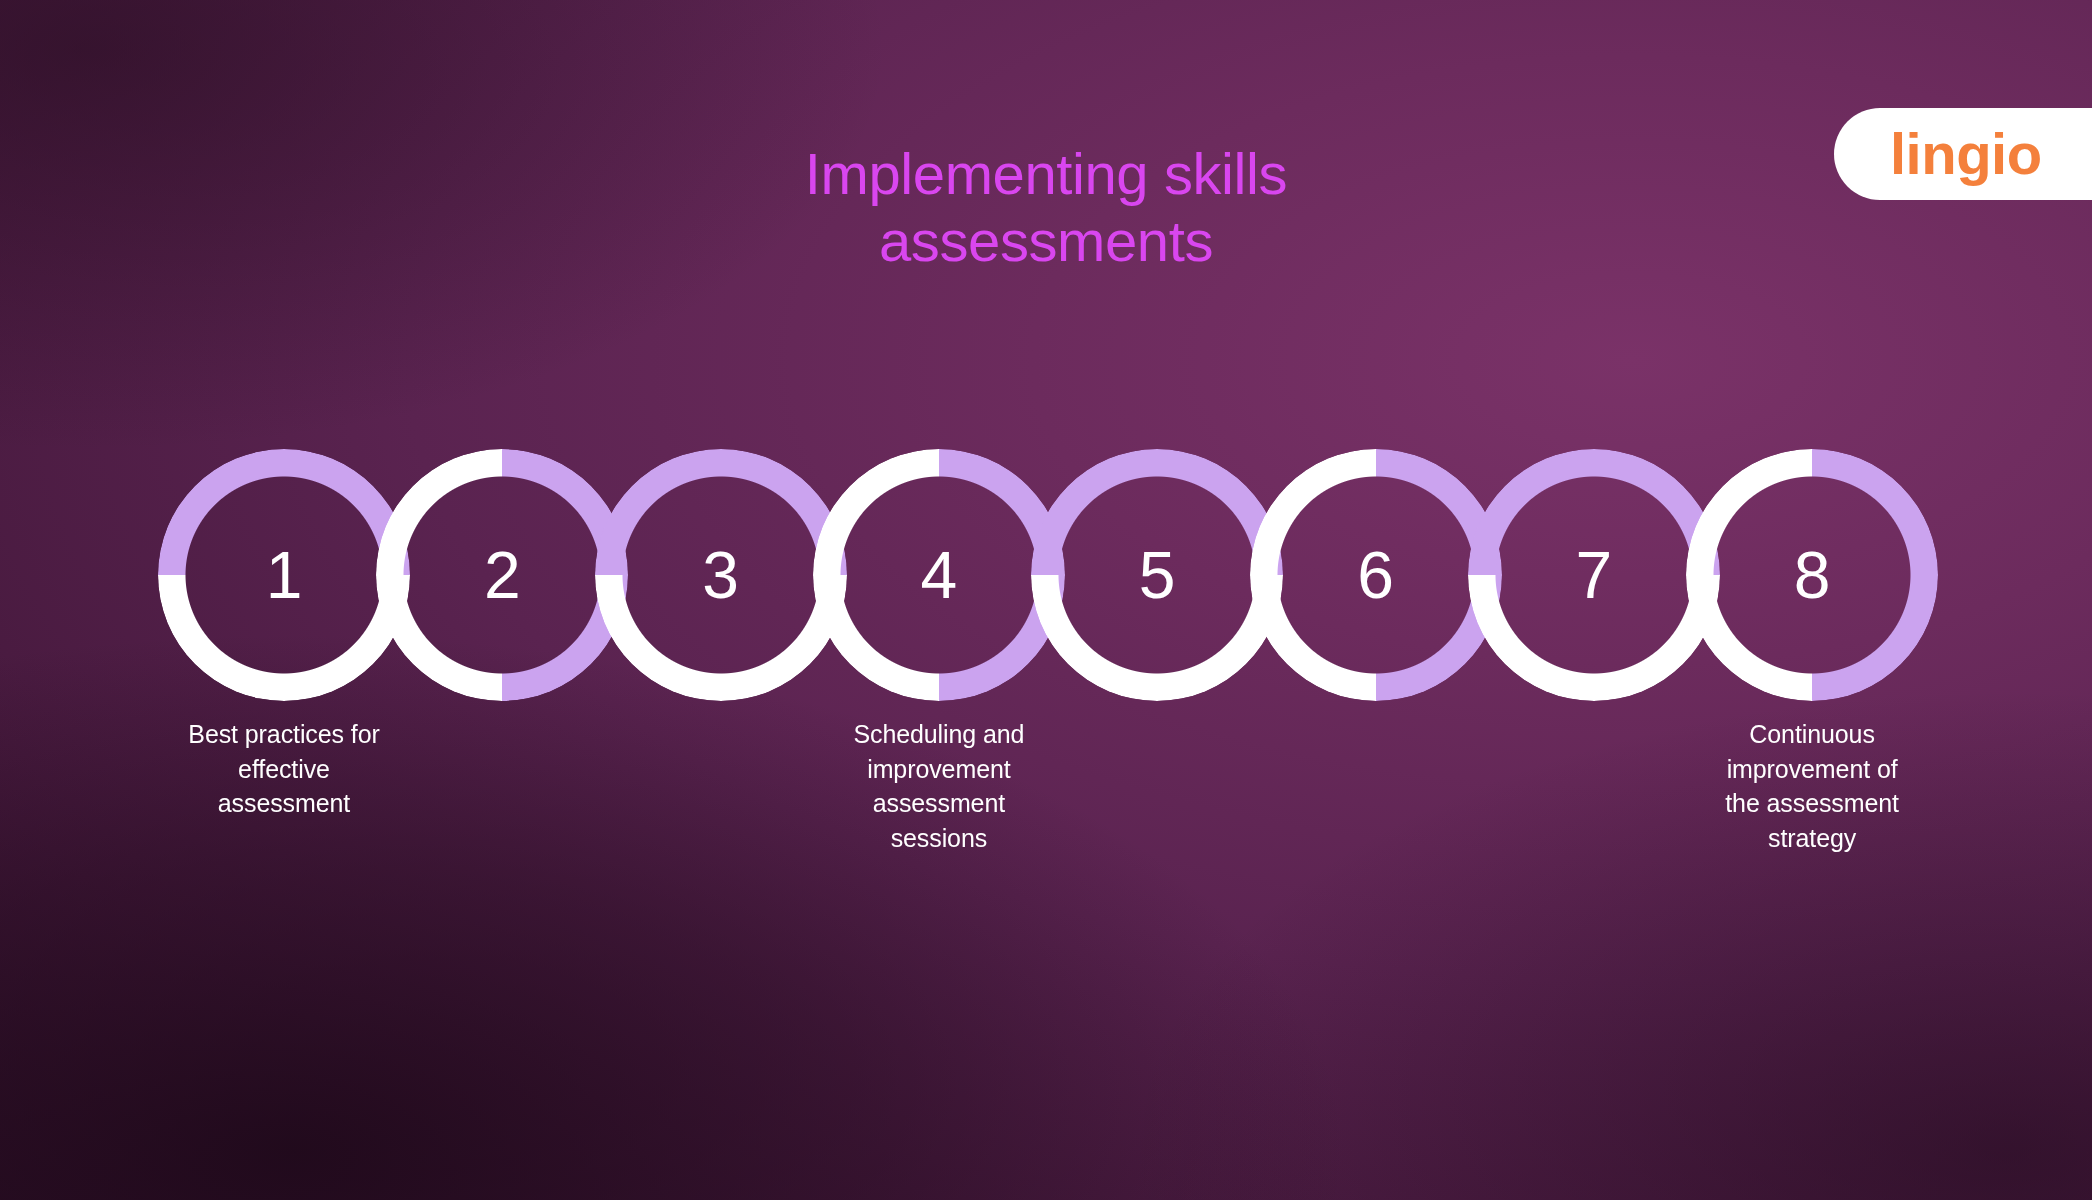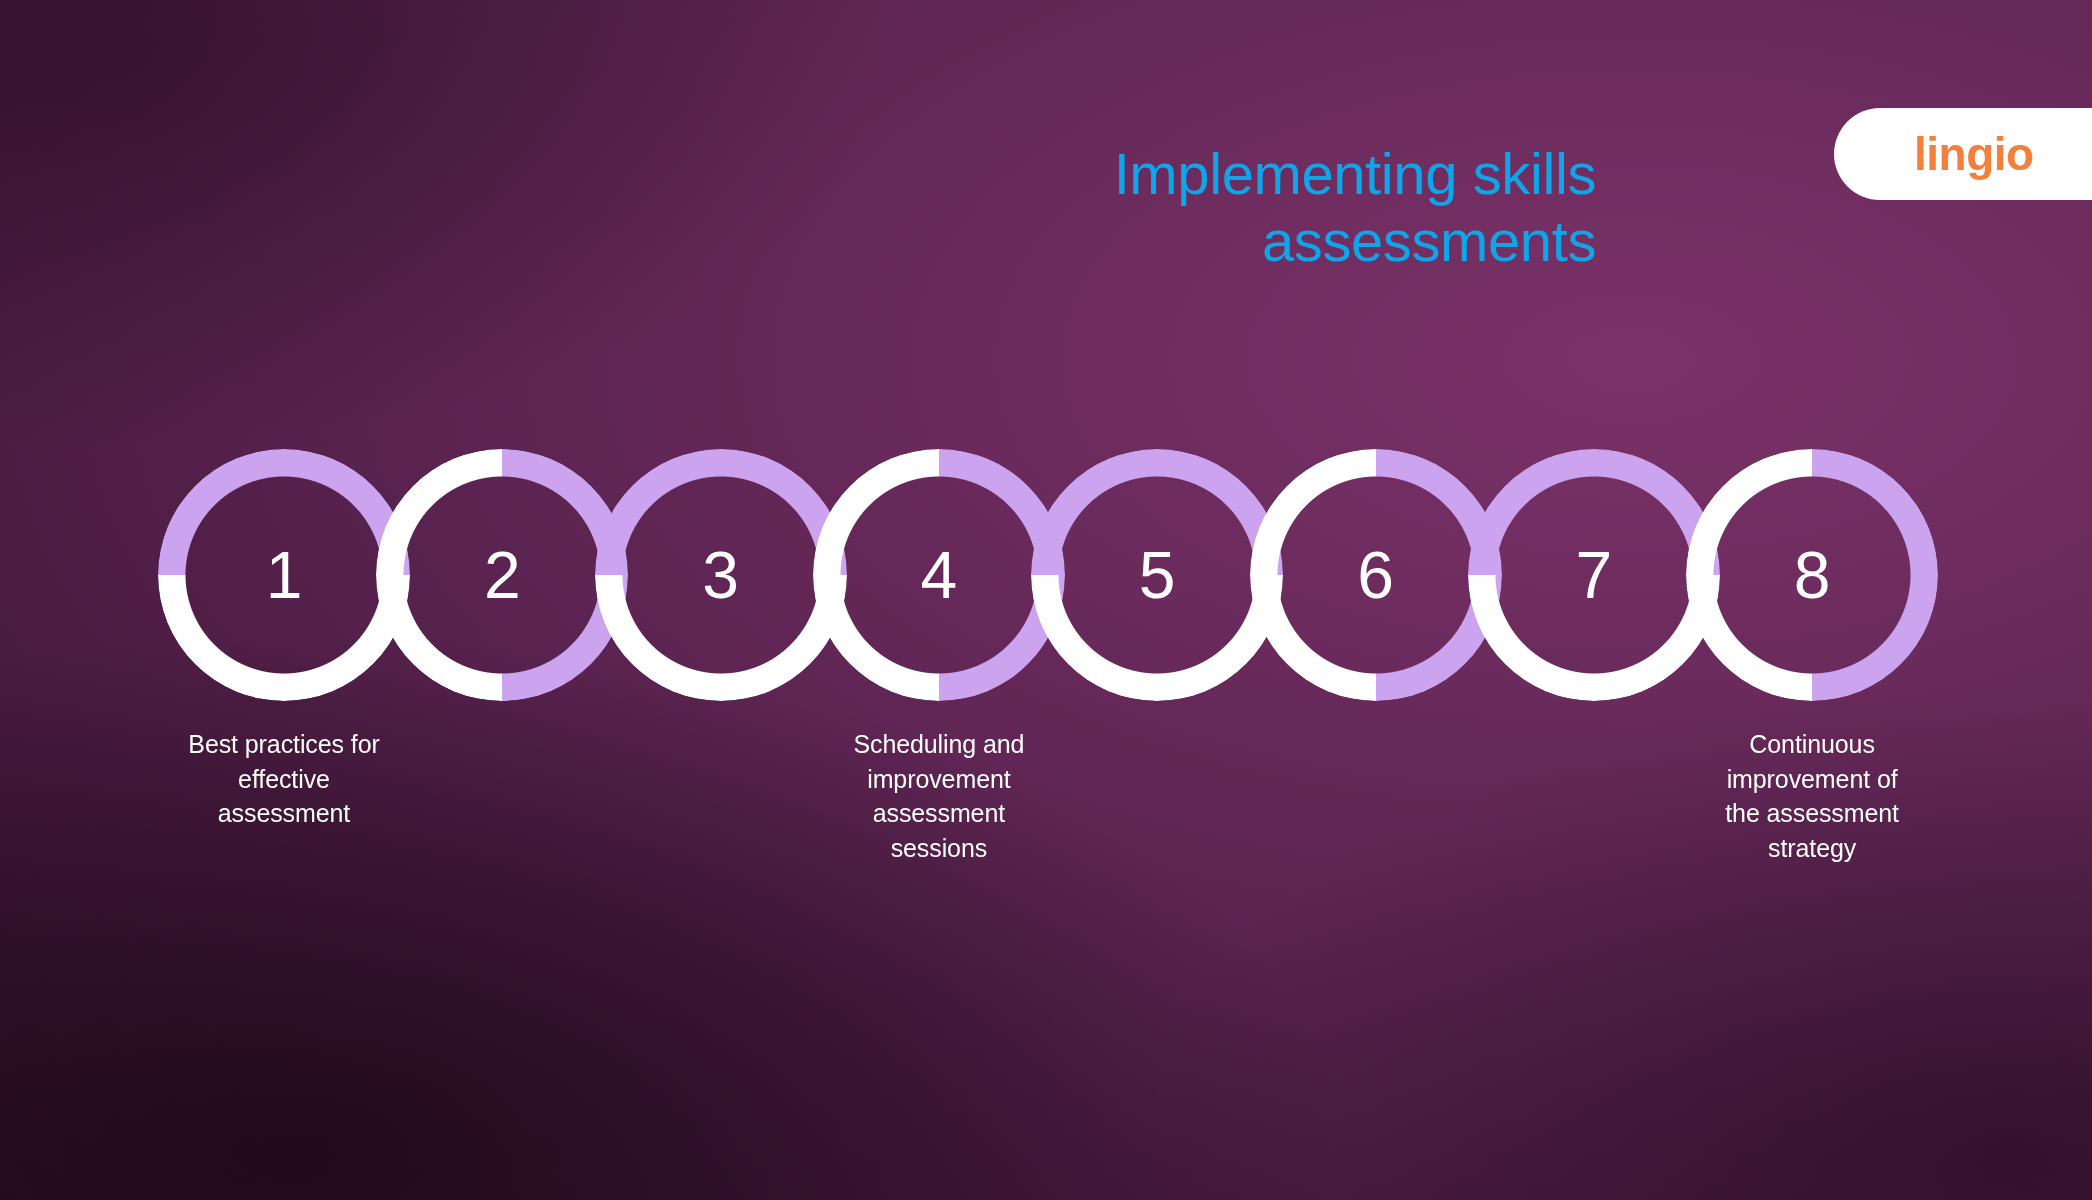--- a/index.html
+++ b/index.html
@@ -41,36 +41,35 @@
     background: #ffffff;
     border-radius: 46px;
     display: flex;
     align-items: center;
     justify-content: flex-start;
     padding-left: 56px;
     box-sizing: border-box;
   }
   .logo-word {
     color: #f4803c;
-    font-size: 46px;
+    font-size: 58px;
     font-weight: 700;
     letter-spacing: -0.5px;
     line-height: 1;
-    margin-left: 24px;
   }
 
   
   .title {
     position: absolute;
     top: 140px;
     left: 50%;
     transform: translateX(-50%);
     width: 1100px;
-    text-align: right;
-    color: #0ea5e9;
+    text-align: center;
+    color: #d946ef;
     font-size: 58px;
     line-height: 1.16;
     font-weight: 400;
     letter-spacing: -0.4px;
     white-space: pre-line;
   }
 
   
   .circle-row {
     position: absolute;
@@ -124,21 +123,21 @@
     align-items: center;
     justify-content: center;
     color: #ffffff;
     font-size: 66px;
     font-weight: 400;
     line-height: 1;
     letter-spacing: 0;
   }
   .caption {
     position: absolute;
-    top: 278px;
+    top: 268px;
     width: 196px;
     left: 28px;
     text-align: center;
     color: #ffffff;
     font-size: 25px;
     line-height: 1.38;
     font-weight: 400;
     letter-spacing: -0.1px;
   }
 </style>

